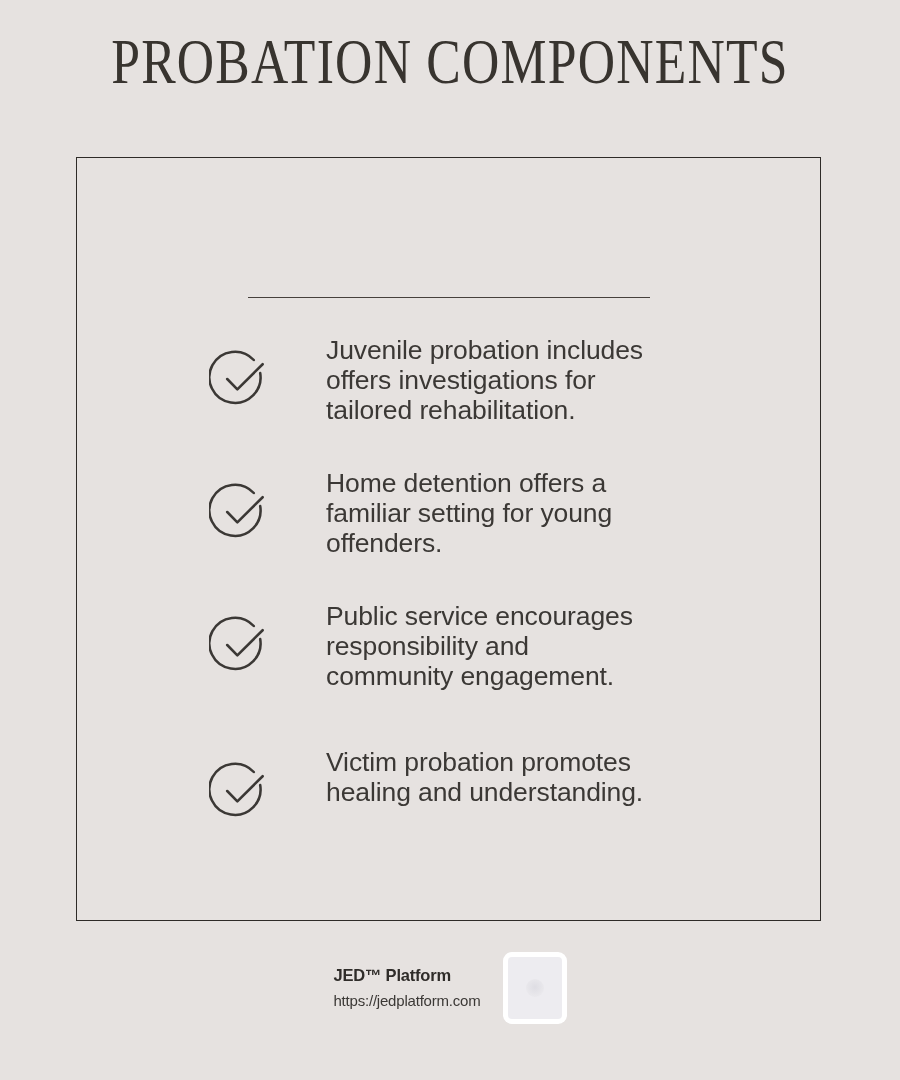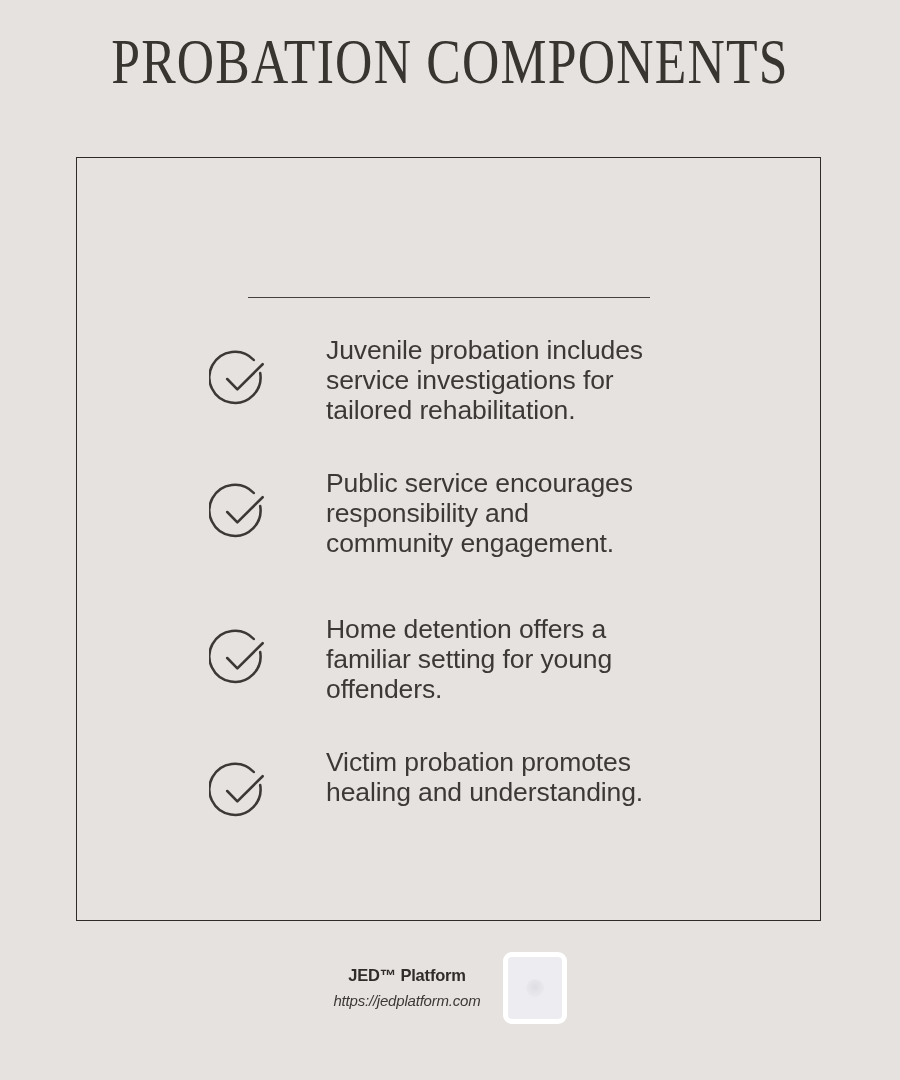--- a/index.html
+++ b/index.html
@@ -102,36 +102,35 @@
     position: absolute;
     left: 0;
     top: 952px;
     width: 900px;
     display: flex;
     align-items: center;
     justify-content: center;
     gap: 22px;
   }
   .brand-block {
-    text-align: center;
+    text-align: left;
   }
   .brand-name {
     font-size: 16.5px;
     font-weight: bold;
     color: #2f2c29;
     letter-spacing: -0.2px;
     line-height: 22px;
   }
   .brand-url {
     font-size: 15px;
     color: #3b3835;
     letter-spacing: -0.2px;
     line-height: 24px;
     margin-top: 3px;
-    font-style: italic;
   }
   .brand-logo {
     width: 64px;
     height: 72px;
     background: #ffffff;
     border-radius: 9px;
     padding: 5px;
     box-sizing: border-box;
     display: flex;
     align-items: center;
@@ -165,46 +164,46 @@
 <div class="list">
 
   <div class="list-item item-0">
     <span class="check-icon">
       <svg viewBox="0 0 64 64" xmlns="http://www.w3.org/2000/svg">
         <path d="M45.5 13.2 A26 26 0 1 0 52 26.5" fill="none" stroke="#3b3835" stroke-width="2.6" stroke-linecap="round"></path>
         <path d="M18.5 32.5 L28.8 43 L54.5 17.5" fill="none" stroke="#3b3835" stroke-width="2.6" stroke-linecap="round" stroke-linejoin="round"></path>
       </svg>
     </span>
     <span class="item-text">Juvenile probation includes
-service investigations for
+offers investigations for
 tailored rehabilitation.</span>
+  </div>
+
+  <div class="list-item item-1">
+    <span class="check-icon">
+      <svg viewBox="0 0 64 64" xmlns="http://www.w3.org/2000/svg">
+        <path d="M45.5 13.2 A26 26 0 1 0 52 26.5" fill="none" stroke="#3b3835" stroke-width="2.6" stroke-linecap="round"></path>
+        <path d="M18.5 32.5 L28.8 43 L54.5 17.5" fill="none" stroke="#3b3835" stroke-width="2.6" stroke-linecap="round" stroke-linejoin="round"></path>
+      </svg>
+    </span>
+    <span class="item-text">Home detention offers a
+familiar setting for young
+offenders.</span>
   </div>
 
   <div class="list-item item-2">
     <span class="check-icon">
       <svg viewBox="0 0 64 64" xmlns="http://www.w3.org/2000/svg">
         <path d="M45.5 13.2 A26 26 0 1 0 52 26.5" fill="none" stroke="#3b3835" stroke-width="2.6" stroke-linecap="round"></path>
         <path d="M18.5 32.5 L28.8 43 L54.5 17.5" fill="none" stroke="#3b3835" stroke-width="2.6" stroke-linecap="round" stroke-linejoin="round"></path>
       </svg>
     </span>
     <span class="item-text">Public service encourages
 responsibility and
 community engagement.</span>
-  </div>
-
-  <div class="list-item item-1">
-    <span class="check-icon">
-      <svg viewBox="0 0 64 64" xmlns="http://www.w3.org/2000/svg">
-        <path d="M45.5 13.2 A26 26 0 1 0 52 26.5" fill="none" stroke="#3b3835" stroke-width="2.6" stroke-linecap="round"></path>
-        <path d="M18.5 32.5 L28.8 43 L54.5 17.5" fill="none" stroke="#3b3835" stroke-width="2.6" stroke-linecap="round" stroke-linejoin="round"></path>
-      </svg>
-    </span>
-    <span class="item-text">Home detention offers a
-familiar setting for young
-offenders.</span>
   </div>
 
   <div class="list-item item-3">
     <span class="check-icon">
       <svg viewBox="0 0 64 64" xmlns="http://www.w3.org/2000/svg">
         <path d="M45.5 13.2 A26 26 0 1 0 52 26.5" fill="none" stroke="#3b3835" stroke-width="2.6" stroke-linecap="round"></path>
         <path d="M18.5 32.5 L28.8 43 L54.5 17.5" fill="none" stroke="#3b3835" stroke-width="2.6" stroke-linecap="round" stroke-linejoin="round"></path>
       </svg>
     </span>
     <span class="item-text">Victim probation promotes

